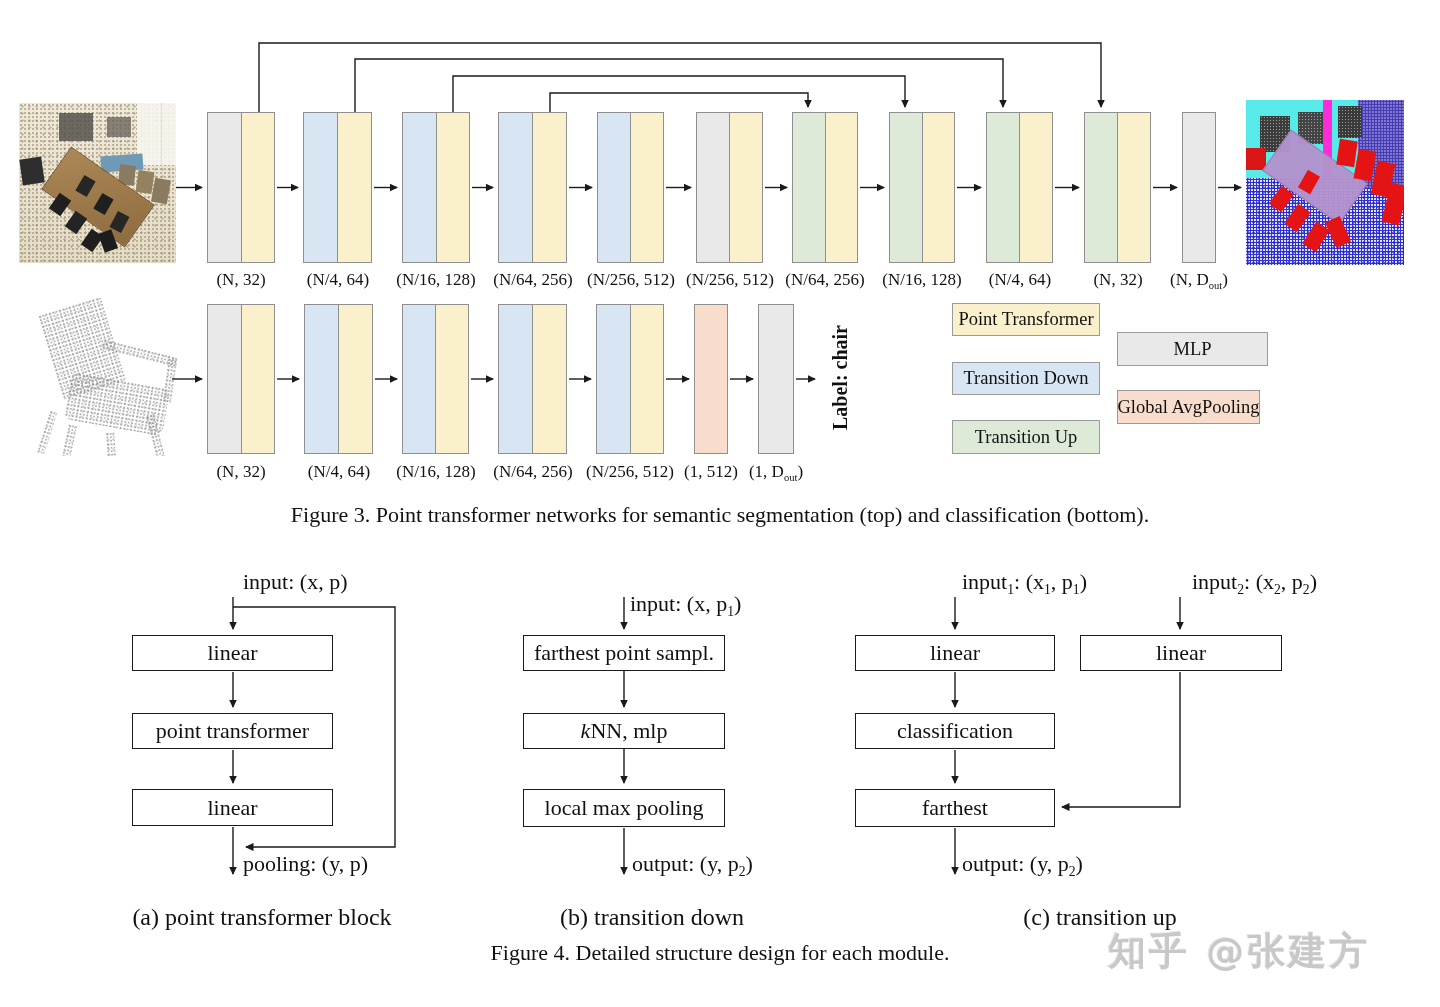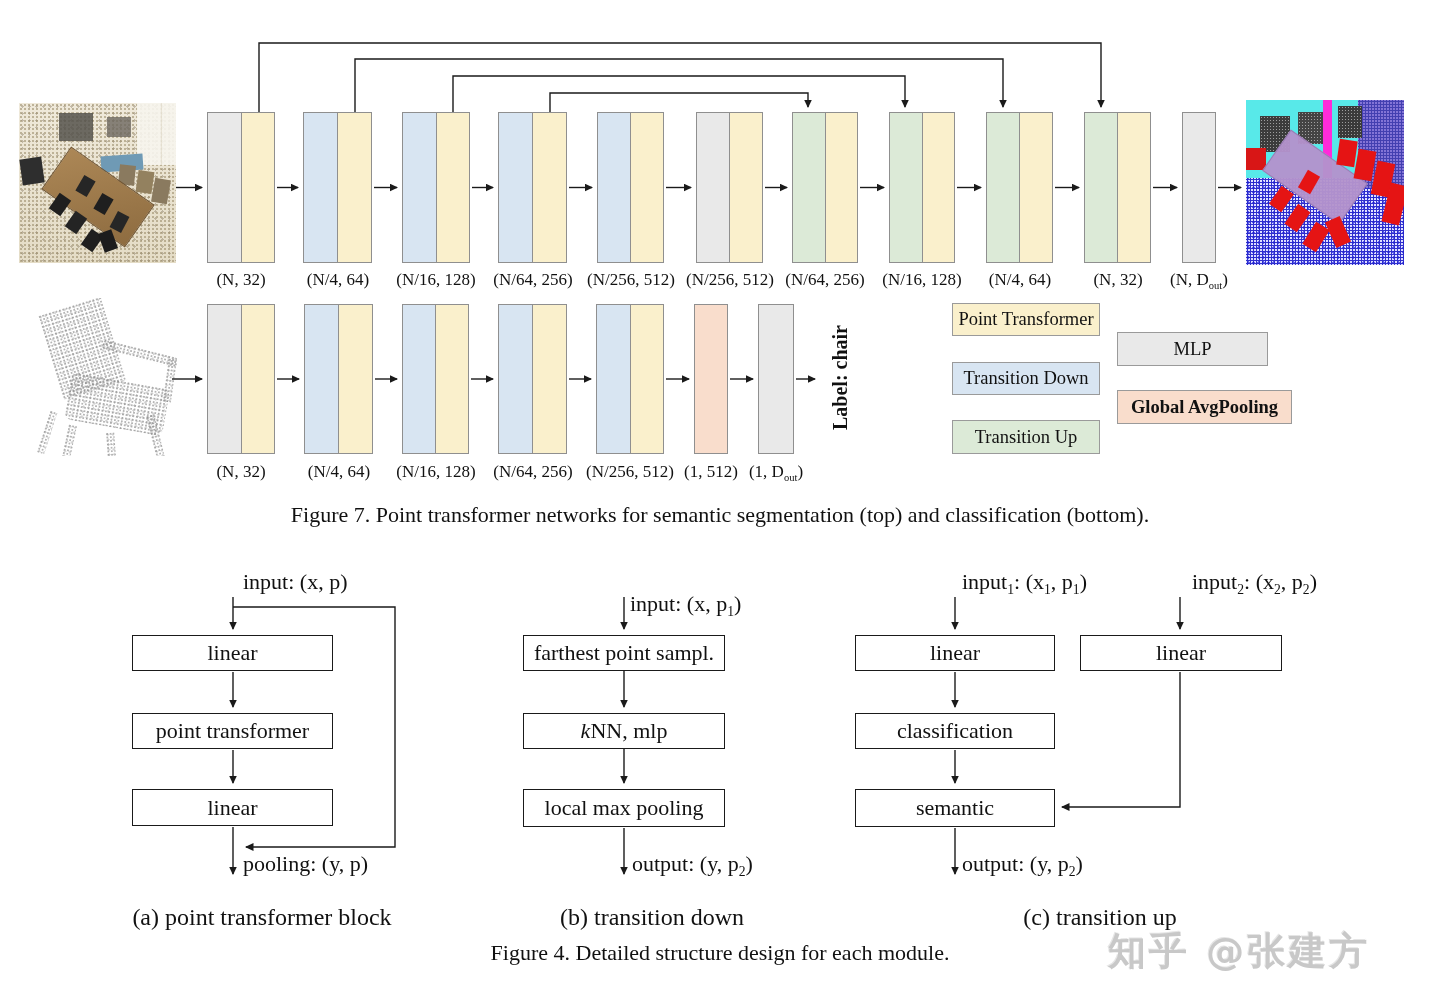--- a/index.html
+++ b/index.html
@@ -206,23 +206,23 @@
   <div class="blk-label" style="left:570px;top:462px;width:120px;">(N/256, 512)</div>
   <div class="blk-label" style="left:651px;top:462px;width:120px;">(1, 512)</div>
   <div class="blk-label" style="left:716px;top:462px;width:120px;"><span>(1, D</span><sub>out</sub><span>)</span></div>
 
   <div class="vlabel" style="left:770px;top:366px;width:140px;">Label: chair</div>
 
   <div class="legend-box pt" style="left:952px;top:303px;width:148px;height:33px;">Point Transformer</div>
   <div class="legend-box td" style="left:952px;top:362px;width:148px;height:33px;">Transition Down</div>
   <div class="legend-box tu" style="left:952px;top:420px;width:148px;height:34px;">Transition Up</div>
   <div class="legend-box mlp" style="left:1117px;top:332px;width:151px;height:34px;">MLP</div>
-  <div class="legend-box gap" style="left:1117px;top:390px;width:175px;height:34px;font-weight:bold;">Global AvgPooling</div>
-
-  <div class="fig-caption" style="top:502px;">Figure 7. Point transformer networks for semantic segmentation (top) and classification (bottom).</div>
+  <div class="legend-box gap" style="left:1117px;top:390px;width:143px;height:34px;">Global AvgPooling</div>
+
+  <div class="fig-caption" style="top:502px;">Figure 3. Point transformer networks for semantic segmentation (top) and classification (bottom).</div>
 
   <div class="f4text" style="left:243px;top:569px;">input: (x, p)</div>
   <div class="f4box" style="left:132px;top:635px;width:201px;height:36px;">linear</div>
   <div class="f4box" style="left:132px;top:713px;width:201px;height:36px;">point transformer</div>
   <div class="f4box" style="left:132px;top:789px;width:201px;height:37px;">linear</div>
   <div class="f4text" style="left:243px;top:851px;">pooling: (y, p)</div>
   <div class="f4cap" style="left:112px;top:904px;width:300px;">(a) point transformer block</div>
 
   <div class="f4text" style="left:630px;top:555px;margin-top:36px;"><span>input: (x, p</span><sub>1</sub><span>)</span></div>
   <div class="f4box" style="left:523px;top:635px;width:202px;height:36px;">farthest point sampl.</div>
@@ -232,21 +232,21 @@
     </div>
   <div class="f4box" style="left:523px;top:789px;width:202px;height:38px;">local max pooling</div>
   <div class="f4text" style="left:632px;top:851px;"><span>output: (y, p</span><sub>2</sub><span>)</span></div>
   <div class="f4cap" style="left:502px;top:904px;width:300px;">(b) transition down</div>
 
   <div class="f4text" style="left:962px;top:569px;"><span>input</span><sub>1</sub><span>: (x</span><sub>1</sub><span>, p</span><sub>1</sub><span>)</span></div>
   <div class="f4text" style="left:1192px;top:569px;"><span>input</span><sub>2</sub><span>: (x</span><sub>2</sub><span>, p</span><sub>2</sub><span>)</span></div>
   <div class="f4box" style="left:855px;top:635px;width:200px;height:36px;">linear</div>
   <div class="f4box" style="left:1080px;top:635px;width:202px;height:36px;">linear</div>
   <div class="f4box" style="left:855px;top:713px;width:200px;height:36px;">classification</div>
-  <div class="f4box" style="left:855px;top:789px;width:200px;height:38px;">semantic</div>
+  <div class="f4box" style="left:855px;top:789px;width:200px;height:38px;">farthest</div>
   <div class="f4text" style="left:962px;top:851px;"><span>output: (y, p</span><sub>2</sub><span>)</span></div>
   <div class="f4cap" style="left:950px;top:904px;width:300px;">(c) transition up</div>
 
   <div class="fig-caption" style="top:940px;">Figure 4. Detailed structure design for each module.</div>
 
   <div class="watermark" style="left:1108px;top:926px;">知乎 @张建方</div>
 
   <svg class="connectors" width="1440" height="1007" viewBox="0 0 1440 1007">
     <defs>
       <marker id="ah" markerUnits="userSpaceOnUse" markerWidth="10" markerHeight="9" refX="7.5" refY="4" orient="auto">

